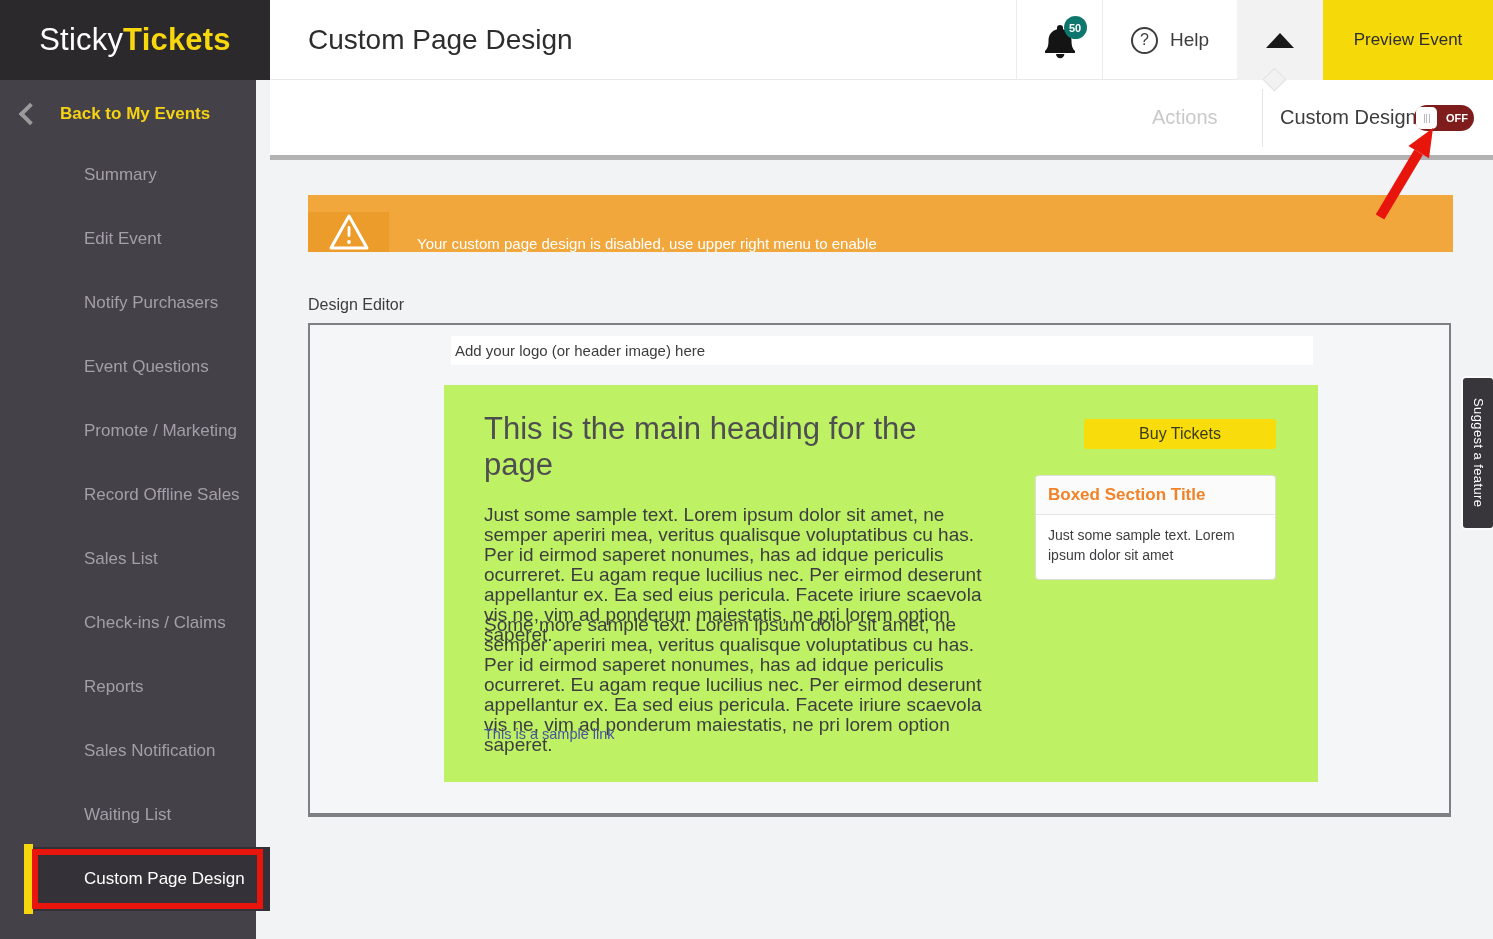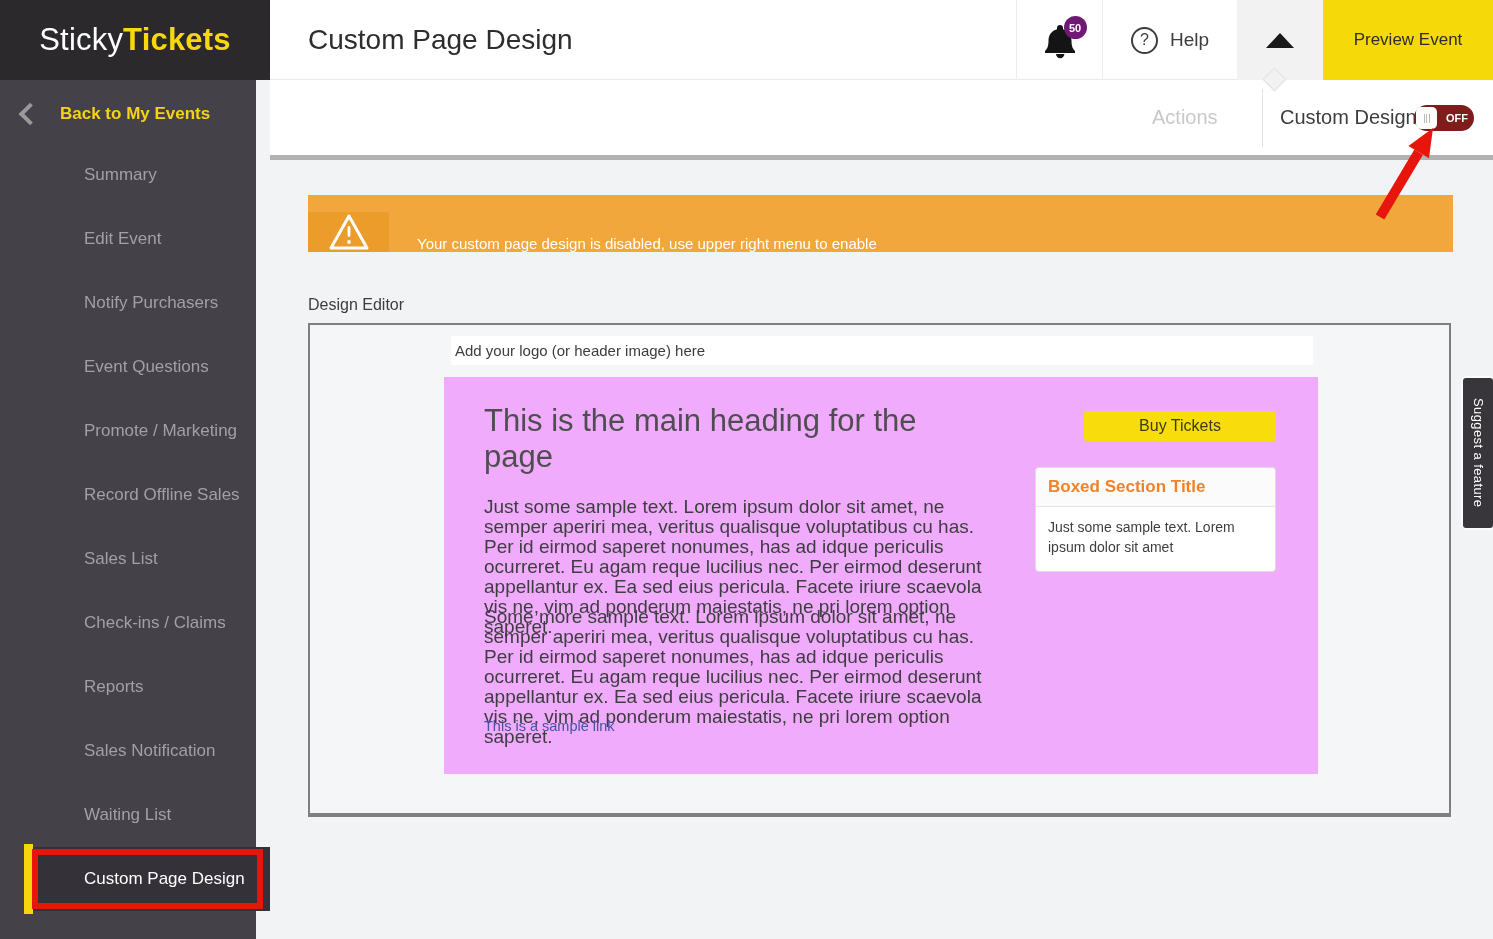--- a/index.html
+++ b/index.html
@@ -20,21 +20,21 @@
     font-size:28px; color:#2d2d2d; }
   .hdr-cell { position:absolute; top:0; height:80px; display:flex; align-items:center; justify-content:center;
     border-left:1px solid #ececec; }
   .cell-bell { left:746px; width:86px; }
   .cell-help { left:832px; width:135px; gap:12px; font-size:19px; color:#3d3d3d; }
   .cell-collapse { left:967px; width:86px; background:#f2f2f2; border-left:none; }
   .cell-preview { left:1053px; width:170px; background:#f6d908; border-left:none; cursor:pointer;
     font-size:17px; color:#2d2d2d; }
   .bell-wrap { position:relative; width:34px; height:40px; }
   .bell-svg { position:absolute; left:0; top:4px; }
-  .badge { position:absolute; right:-10px; top:-4px; min-width:23px; height:23px; background:#701a75;
+  .badge { position:absolute; right:-10px; top:-4px; min-width:23px; height:23px; background:#0f766e;
     border-radius:50%; color:#fff; font-size:11px; font-weight:bold; display:flex; align-items:center;
     justify-content:center; }
   .help-icon { width:27px; height:27px; border:2px solid #3d3d3d; border-radius:50%; display:flex;
     align-items:center; justify-content:center; font-size:16px; color:#3d3d3d; }
   .collapse-tri { width:0; height:0; border-left:14px solid transparent; border-right:14px solid transparent;
     border-bottom:15px solid #1a1a1a; }
 
   
   .actions-bar { position:absolute; left:270px; top:80px; width:1223px; height:80px; background:#ffffff;
     border-bottom:5px solid #b2b2b2; }
@@ -75,21 +75,21 @@
     display:flex; align-items:flex-end; }
   .warn-icon-box { width:81px; background:#eb9c2b; display:flex; align-items:center; justify-content:center; }
   .warn-text { display:flex; align-items:center; margin-left:28px; color:#ffffff; font-size:15px; }
 
   .section-label { position:absolute; left:38px; top:136px; font-size:16px; color:#3d3d3d; }
 
   .editor-box { position:absolute; left:38px; top:163px; width:1143px; height:494px;
     border:2px solid #7e7f83; border-bottom-width:4px; background:#f5f6f8; }
   .logo-bar { position:absolute; left:141px; top:11px; width:862px; height:29px; background:#ffffff;
     font-size:15px; color:#3d3d3d; display:flex; align-items:center; padding-left:4px; cursor:pointer; }
-  .design-card { position:absolute; left:134px; top:52px; width:874px; height:397px; background:#f0abfc; }
+  .design-card { position:absolute; left:134px; top:60px; width:874px; height:397px; background:#bef264; }
   .main-heading { position:absolute; left:40px; top:26px; width:480px; font-size:31px; line-height:36px;
     color:#4e4e50; }
   .para { position:absolute; left:40px; width:524px; font-size:19px; line-height:20px; color:#3e3e40; }
   .para-1 { top:120px; }
   .para-2 { top:230px; }
   .sample-link { position:absolute; left:40px; top:341px; font-size:14.5px; color:#47519e; cursor:pointer; }
   .buy-btn { position:absolute; left:640px; top:34px; width:192px; height:30px; background:#f8dc0b;
     border:none; border-radius:3px; font-family:"Liberation Sans", sans-serif; font-size:16px; color:#3a3a1e;
     cursor:pointer; }
   .boxed-section { position:absolute; left:591px; top:90px; width:241px; background:#ffffff;

